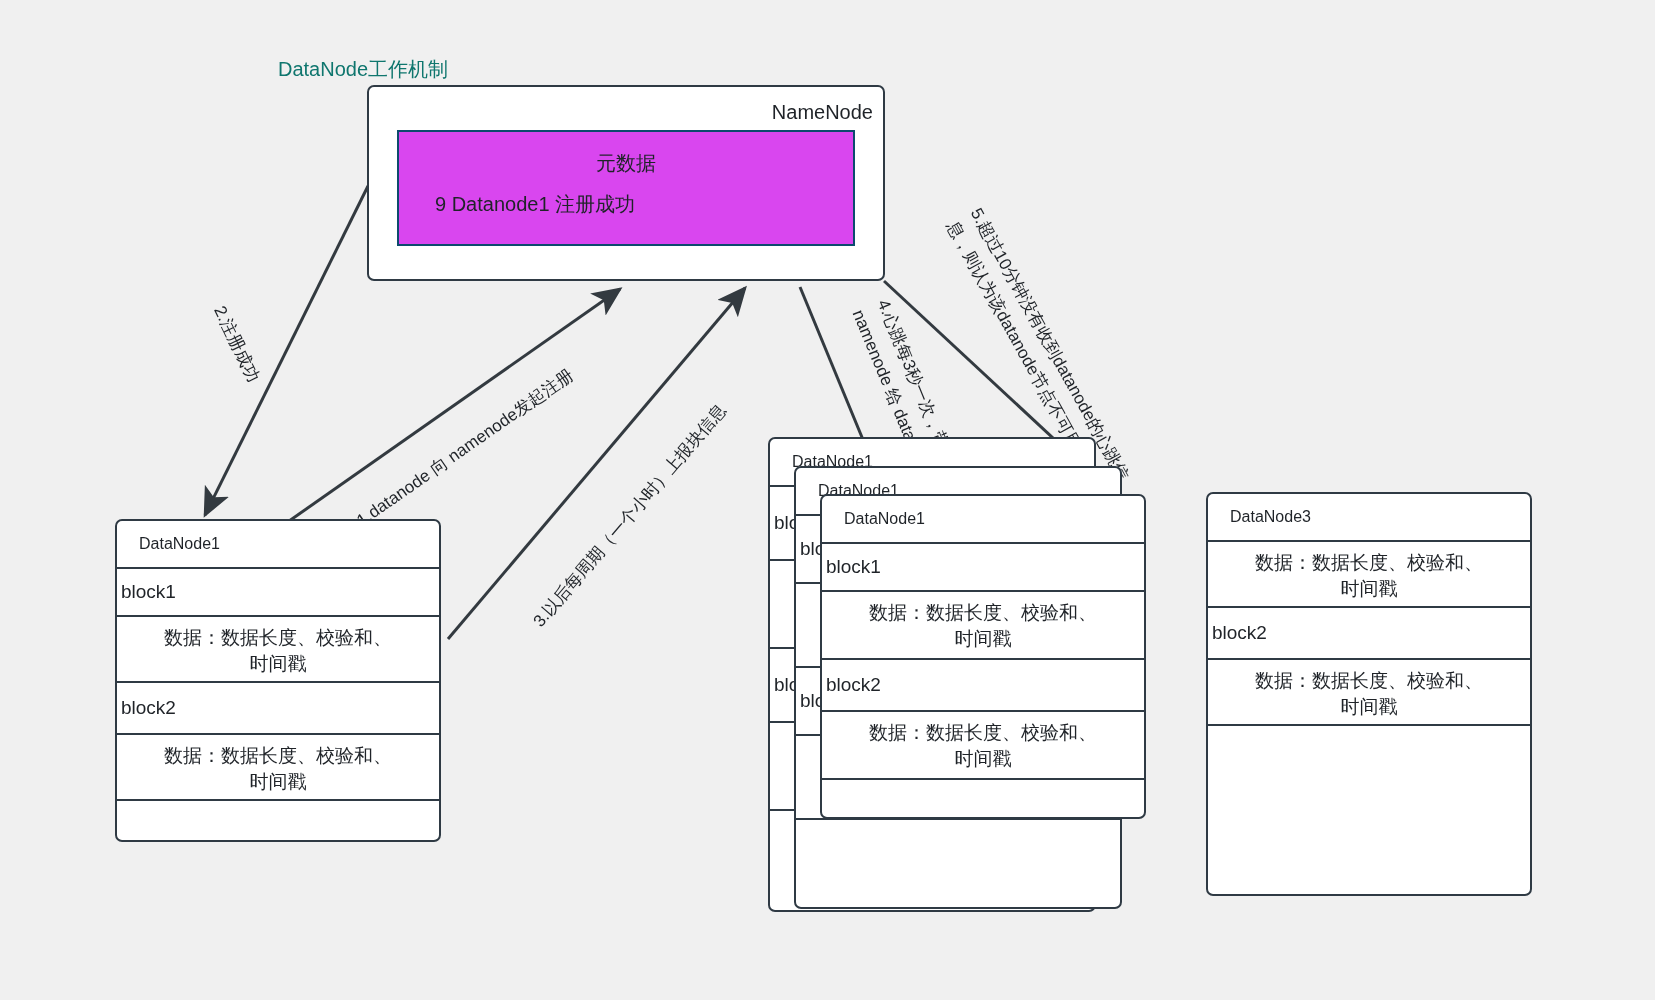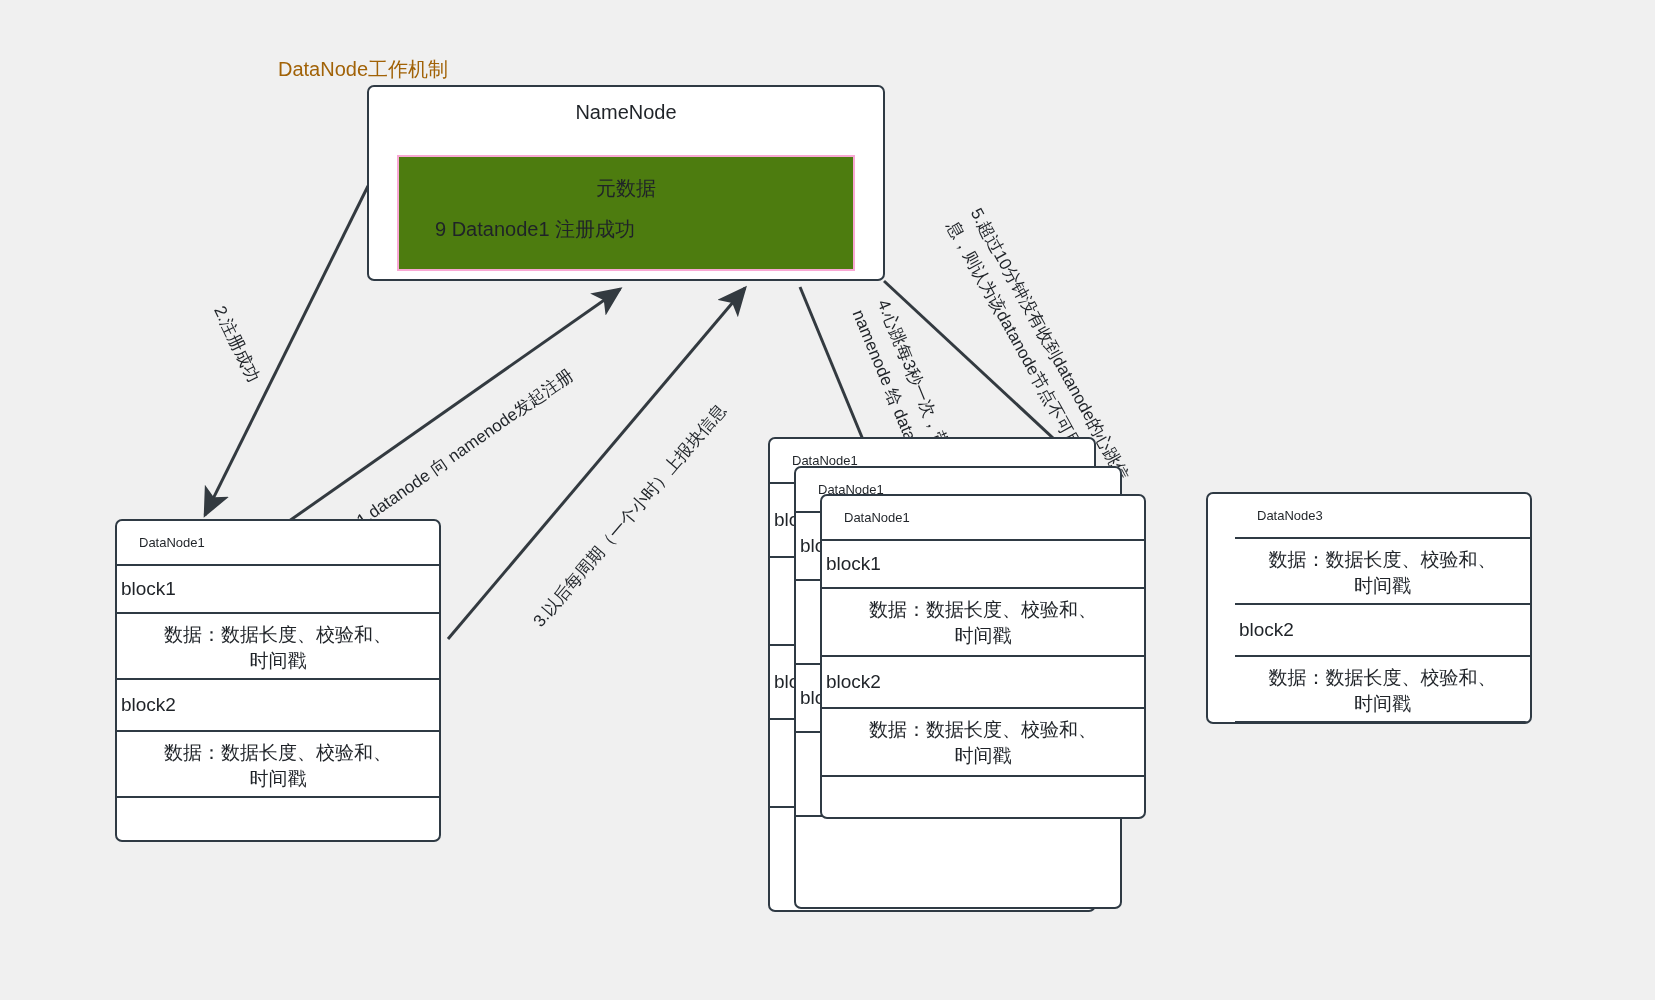--- a/index.html
+++ b/index.html
@@ -10,42 +10,42 @@
     color:#1f2328;
     overflow:hidden;
     position:relative;
   }
   #canvas{position:absolute;inset:0;width:1655px;height:1000px;}
   svg.edges{position:absolute;left:0;top:0;width:1655px;height:1000px;pointer-events:none;}
 
   .diagram-title{
     position:absolute;
     font-size:20px;
-    color:#a16207;
+    color:#0f766e;
     white-space:nowrap;
   }
 
   .node{
     position:absolute;
     background:#ffffff;
     border:2px solid #2f3a44;
     border-radius:7px;
     box-sizing:border-box;
     overflow:hidden;
   }
   .node-title{
     font-size:20px;
-    text-align:center;
-    padding:14px 10px 31px 10px;
+    text-align:right;
+    padding:14px 10px 6px 10px;
     color:#1f2328;
   }
 
   .inner-box{
-    border:2px solid #f9a8d4;
-    background:#4d7c0f;
+    border:2px solid #0c4a6e;
+    background:#d946ef;
     box-sizing:border-box;
   }
   .inner-title{
     font-size:20px;
     text-align:center;
     padding:18px 8px 10px 8px;
   }
   .inner-sub{
     font-size:20px;
     text-align:left;
@@ -68,21 +68,21 @@
   .dn-row.data{
     justify-content:center;
     text-align:center;
     line-height:1.35;
     padding:8px 10px;
     display:block;
   }
   .dn-row.empty{ }
 
   .dn-head{
-    font-size:13px;
+    font-size:16px;
     padding:14px 0 14px 22px;
     box-sizing:border-box;
   }
 
   .edge-label{
     position:absolute;
     font-size:17px;
     color:#1f2328;
     white-space:nowrap;
     transform-origin:0 0;
@@ -207,21 +207,21 @@
     <div class="dn-row block" style="height:52px;">
       <span>block2</span>
     </div>
     <div class="dn-row data" style="height:68px;">
       <div>数据：数据长度、校验和、</div>
       <div>时间戳</div>
     </div>
     <div class="dn-row empty" style="height:36px;"></div>
   </div>
 
-  <div class="node" style="left:1206px;top:492px;width:326px;height:232px;padding-left:27px;">
+  <div class="node" style="left:1206px;top:492px;width:326px;height:404px;">
     <div class="dn-head">DataNode3</div>
     <div class="dn-row data" style="height:66px;">
       <div>数据：数据长度、校验和、</div>
       <div>时间戳</div>
     </div>
     <div class="dn-row block" style="height:52px;">
       <span>block2</span>
     </div>
     <div class="dn-row data" style="height:66px;">
       <div>数据：数据长度、校验和、</div>

